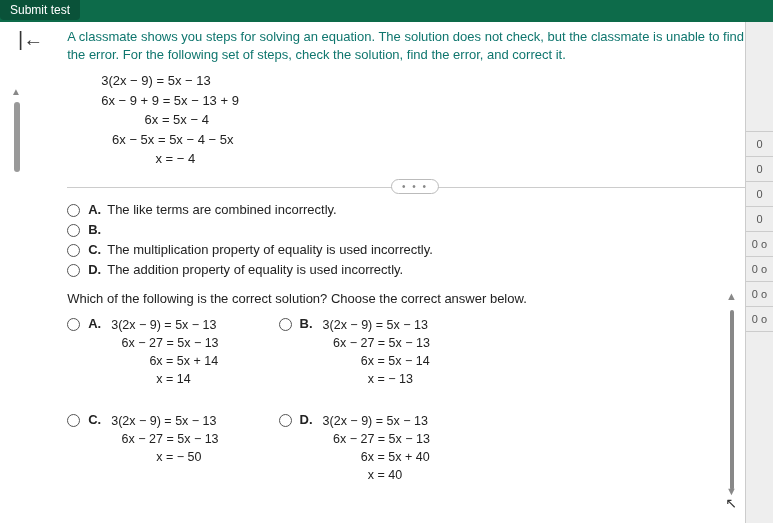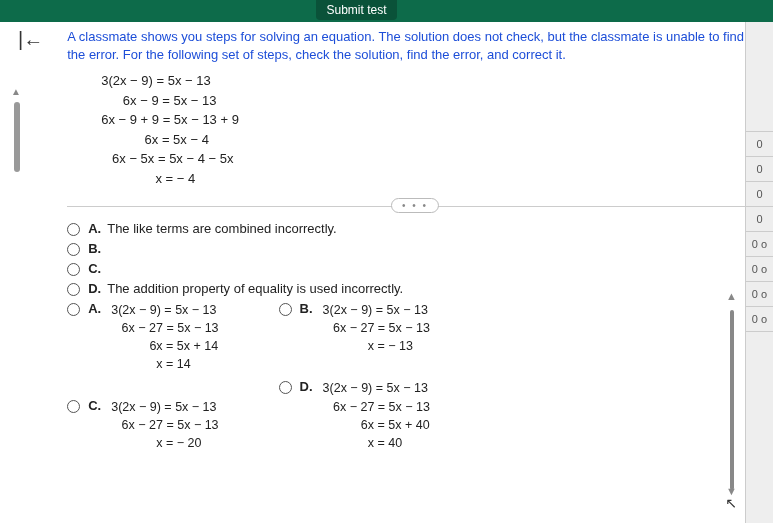--- a/index.html
+++ b/index.html
@@ -10,21 +10,21 @@
       background: #f5f5f5;
       width: 773px;
       height: 523px;
       overflow: hidden;
       position: relative;
     }
     .header {
       background: #0d6b4a;
       height: 22px;
       display: flex;
-      justify-content: center;
+      justify-content: flex-start;
       align-items: flex-start;
       padding-right: 60px;
     }
     .submit-btn {
       background: #0a5239;
       color: #fff;
       border: none;
       padding: 3px 10px;
       font-size: 12px;
       border-radius: 0 0 4px 4px;
@@ -46,21 +46,21 @@
     }
     .main {
       flex: 1;
       padding-left: 16px;
       overflow: hidden;
     }
     .prompt-text {
       font-size: 13px;
       line-height: 1.35;
       margin-bottom: 8px;
-      color: #1d4ed8;
+      color: #0f766e;
     }
     .equation-block {
       font-size: 13px;
       line-height: 1.5;
       margin-left: 34px;
       margin-bottom: 18px;
       font-family: Arial, sans-serif;
     }
     .equation-block div { white-space: pre; }
     .divider {
@@ -196,21 +196,20 @@
 
 <div class="content">
   <div class="back-arrow">|←</div>
   <div class="scroll-indicator"></div>
 
   <div class="main">
     <div class="prompt-text">A classmate shows you steps for solving an equation. The solution does not check, but the classmate is unable to find the error. For the following set of steps, check the solution, find the error, and correct it.</div>
 
     <div class="equation-block">
       <div>3(2x − 9) = 5x − 13</div>
-      <div>      6x − 9 = 5x − 13</div>
       <div>6x − 9 + 9 = 5x − 13 + 9</div>
       <div>            6x = 5x − 4</div>
       <div>   6x − 5x = 5x − 4 − 5x</div>
       <div>               x = − 4</div>
     </div>
 
     <div style="position:relative;">
       <hr class="divider">
       <div class="divider-dots">• • •</div>
     </div>
@@ -221,58 +220,61 @@
         <span class="opt-label">A.</span>
         <span>The like terms are combined incorrectly.</span>
       </div>
       <div class="option-row">
         <span class="radio"></span>
         <span class="opt-label">B.</span>
       </div>
       <div class="option-row">
         <span class="radio"></span>
         <span class="opt-label">C.</span>
+        <span>The multiplication property of equality is used incorrectly.</span>
       </div>
       <div class="option-row">
         <span class="radio"></span>
         <span class="opt-label">D.</span>
         <span>The addition property of equality is used incorrectly.</span>
       </div>
     </div>
 
+    <div class="subquestion">Which of the following is the correct solution? Choose the correct answer below.</div>
 
     <div class="solution-grid">
       <div class="solution-col">
         <div class="solution-option">
           <span class="radio"></span>
           <span class="opt-label">A.</span>
           <div class="solution-eq">
             <div>3(2x − 9) = 5x − 13</div>
             <div>   6x − 27 = 5x − 13</div>
             <div>           6x = 5x + 14</div>
             <div>             x = 14</div>
           </div>
         </div>
         <div class="solution-option">
           <span class="radio"></span>
           <span class="opt-label">C.</span>
           <div class="solution-eq">
             <div>3(2x − 9) = 5x − 13</div>
             <div>   6x − 27 = 5x − 13</div>
-            <div>             x = − 20</div>
+            <div>             x = − 50</div>
           </div>
         </div>
       </div>
       <div class="solution-col">
         <div class="solution-option">
           <span class="radio"></span>
           <span class="opt-label">B.</span>
           <div class="solution-eq">
             <div>3(2x − 9) = 5x − 13</div>
             <div>   6x − 27 = 5x − 13</div>
+            <div>           6x = 5x − 14</div>
             <div>             x = − 13</div>
           </div>
         </div>
         <div class="solution-option">
           <span class="radio"></span>
           <span class="opt-label">D.</span>
           <div class="solution-eq">
             <div>3(2x − 9) = 5x − 13</div>
             <div>   6x − 27 = 5x − 13</div>
             <div>           6x = 5x + 40</div>

